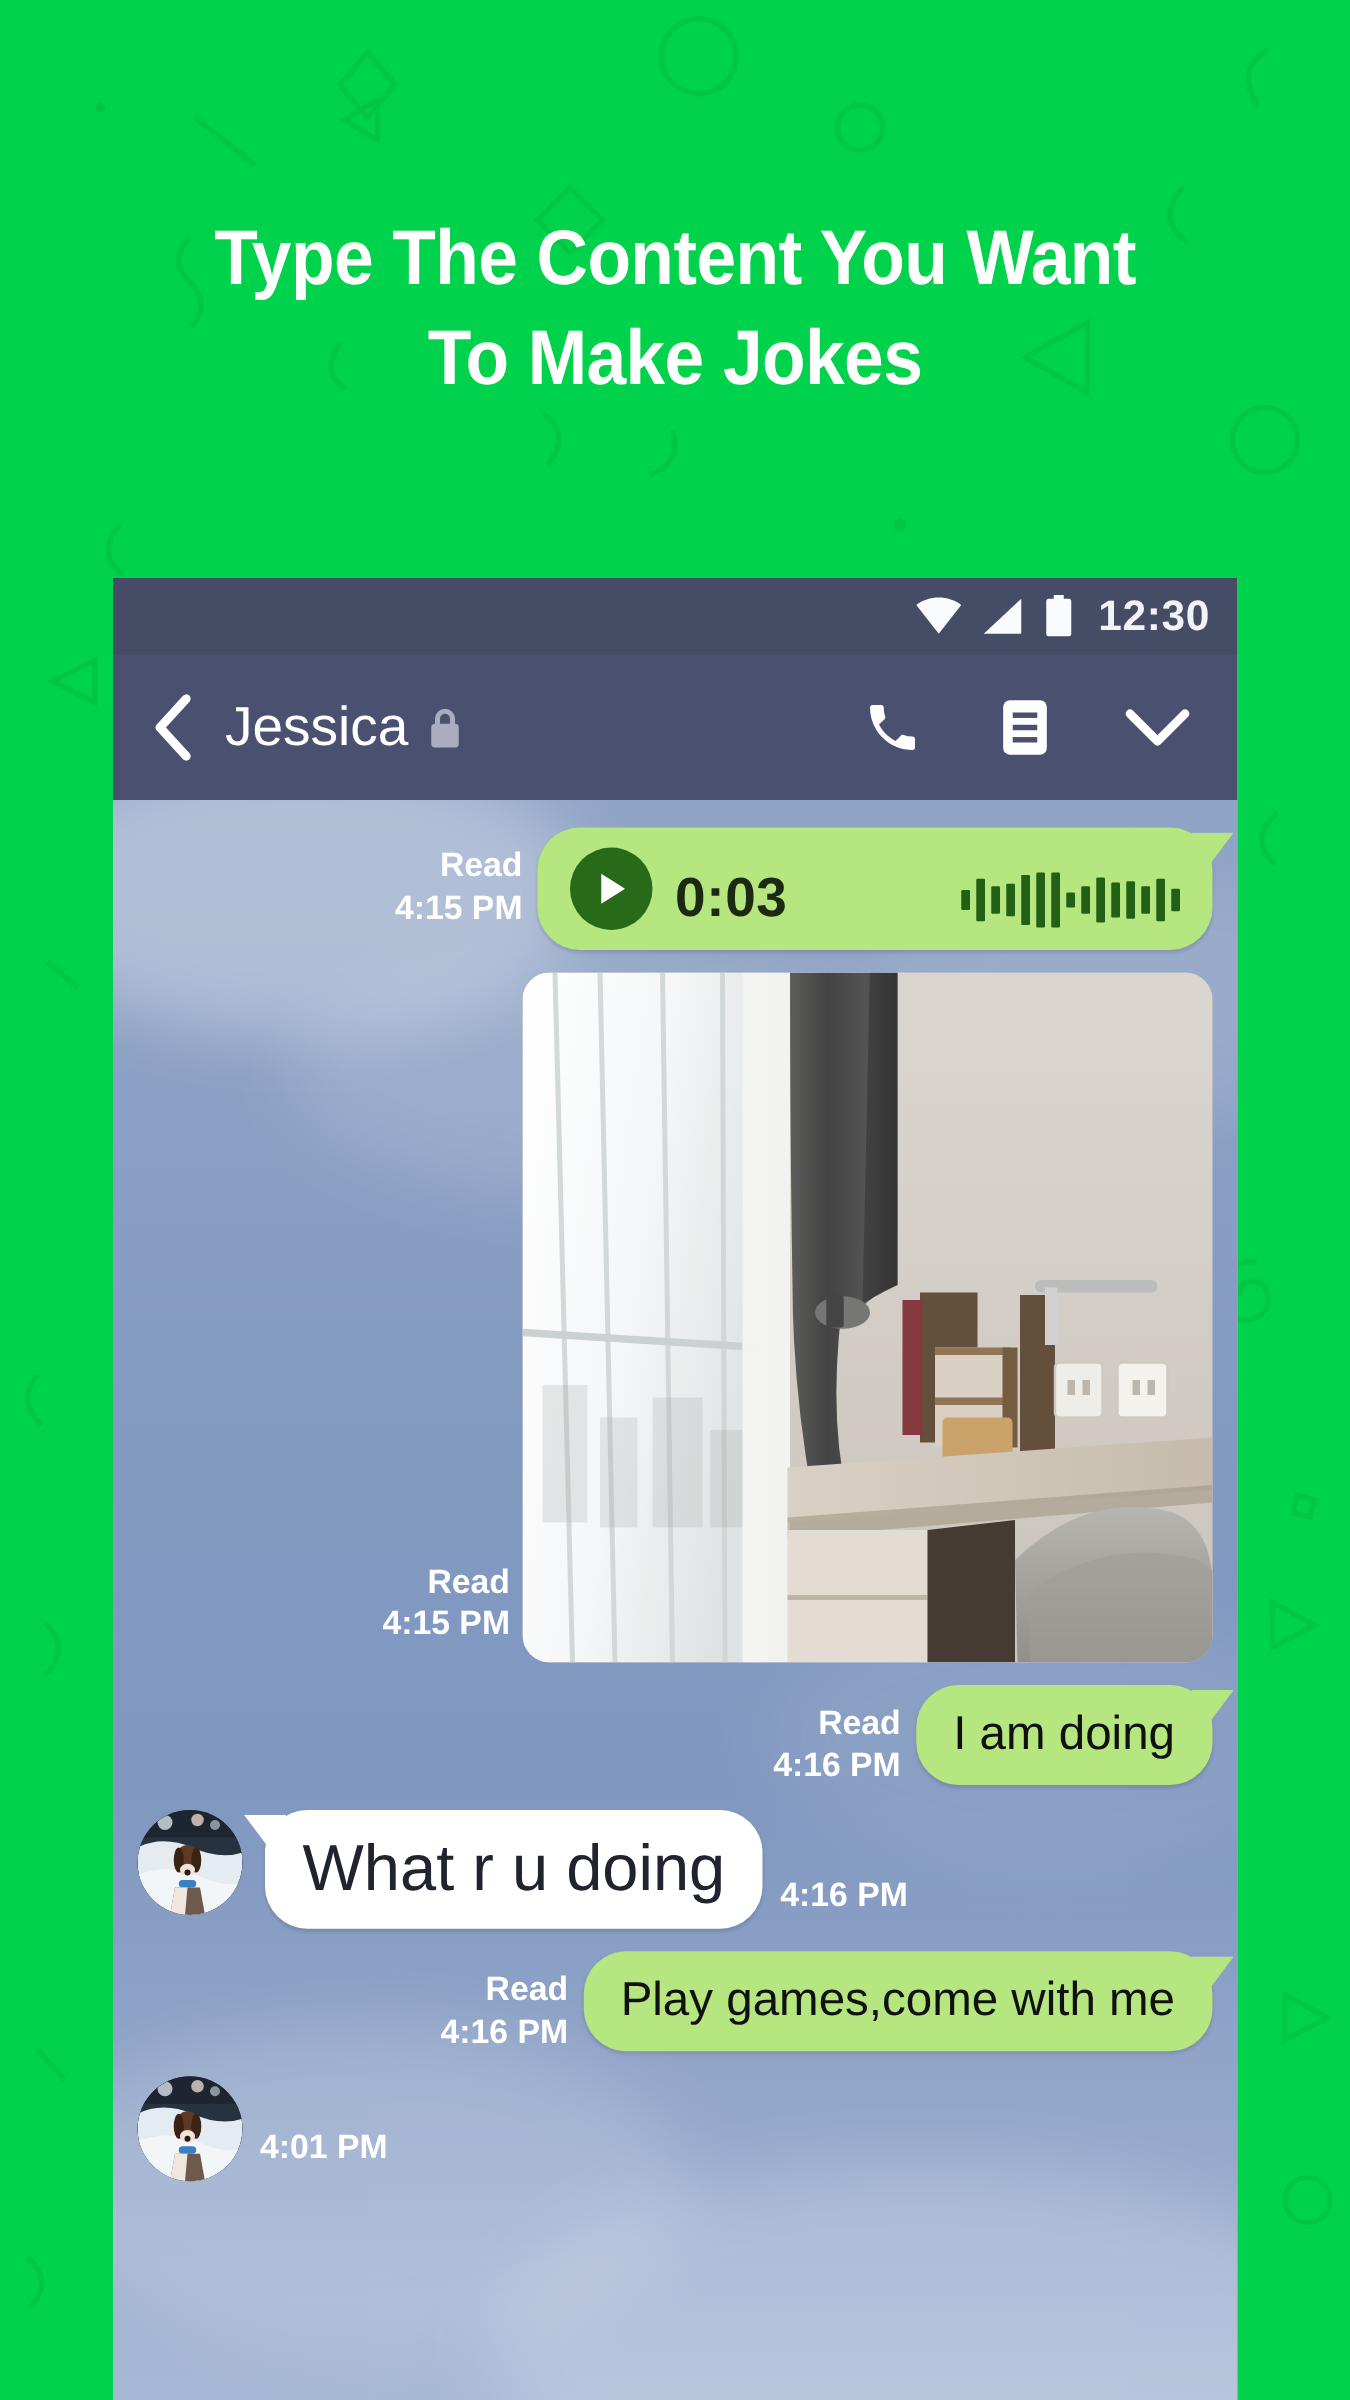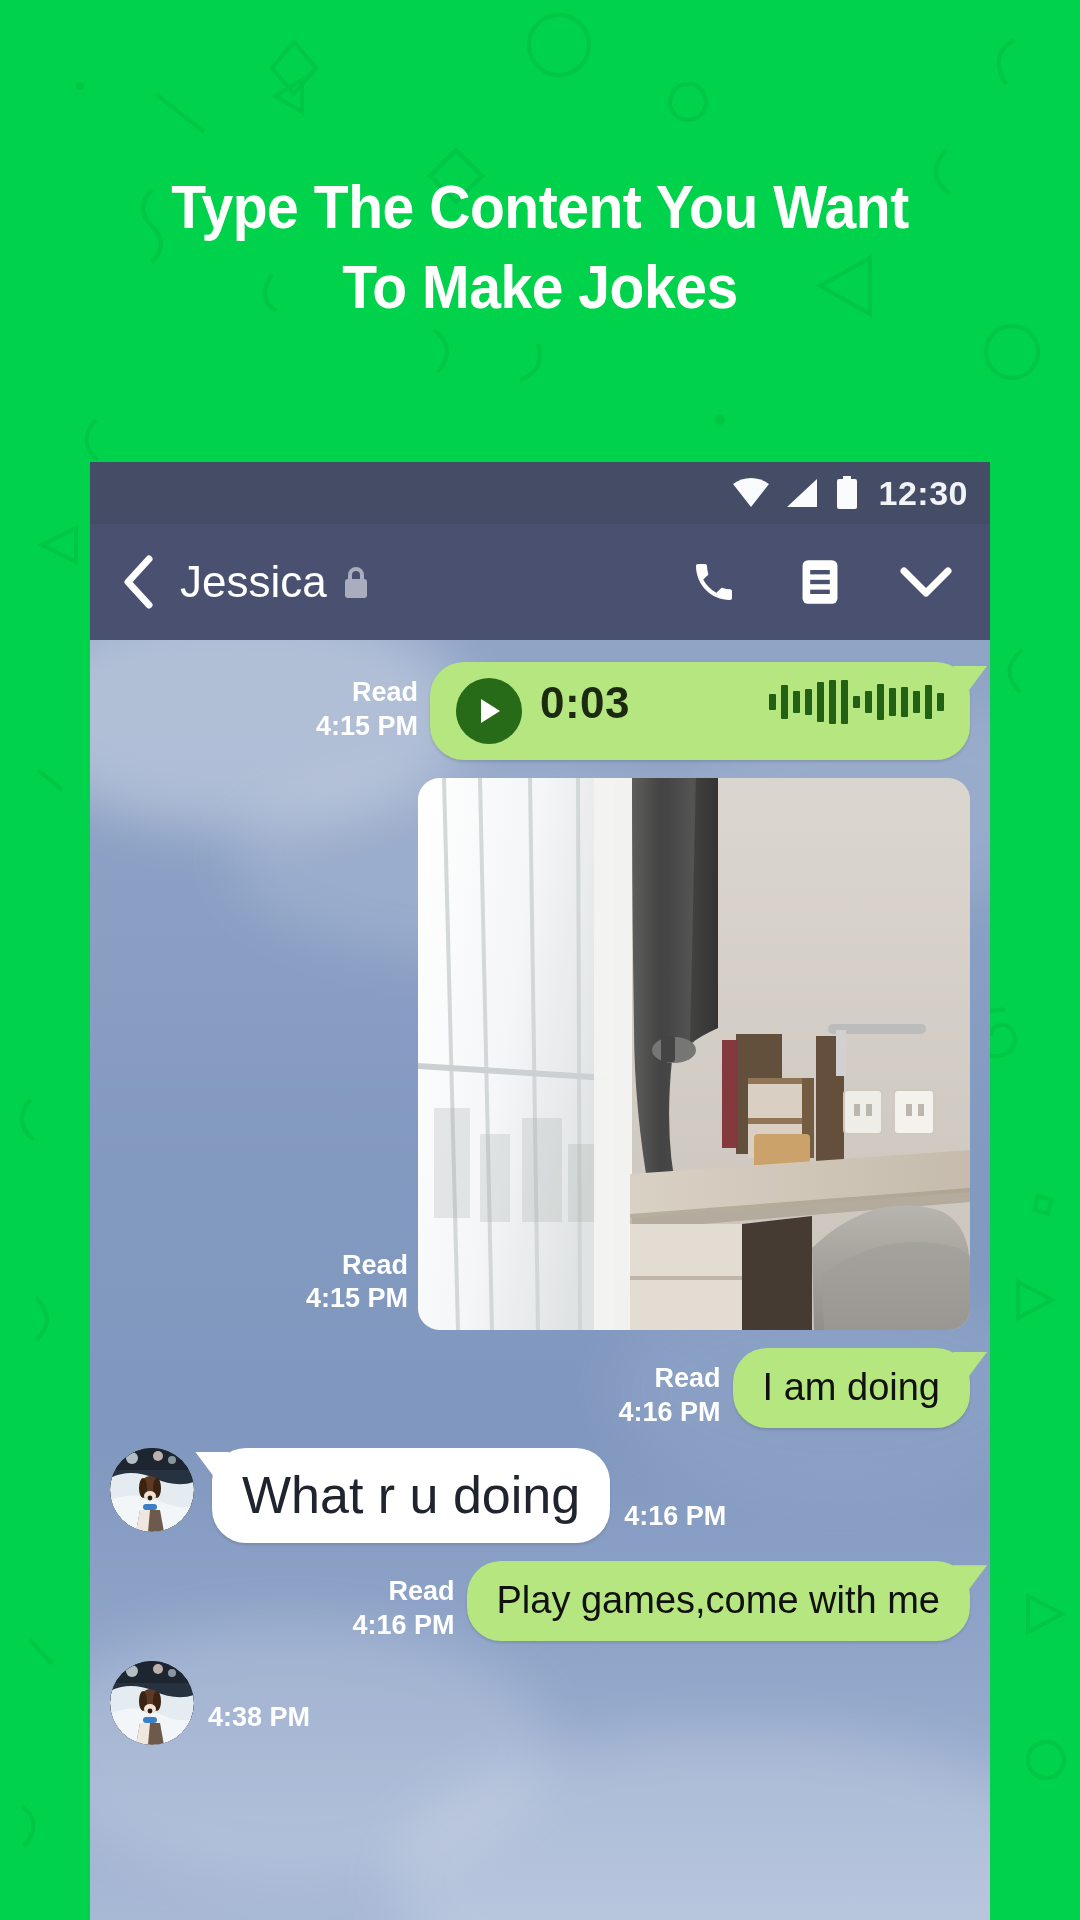--- a/index.html
+++ b/index.html
@@ -211,21 +211,21 @@
   }
 
   
   .voice-bubble {
     position: relative;
     background: #b5e67f;
     border-radius: 34px;
     padding: 16px 26px;
     width: 540px;
     display: flex;
-    align-items: flex-start;
+    align-items: flex-end;
     box-shadow: 0 2px 3px rgba(0,0,0,0.12);
   }
   .voice-bubble::after {
     content: "";
     position: absolute;
     right: -17px; top: 4px;
     width: 34px; height: 30px;
     background: #b5e67f;
     clip-path: polygon(0% 0%, 100% 0%, 34% 100%, 10% 46%);
   }
@@ -577,18 +577,18 @@
               <ellipse cx="33" cy="40" rx="4" ry="10" fill="#3a2313"></ellipse>
               <ellipse cx="47" cy="40" rx="4" ry="10" fill="#3a2313"></ellipse>
               <ellipse cx="40" cy="48" rx="6" ry="5" fill="#f0e2d6"></ellipse>
               <circle cx="40" cy="50" r="2.4" fill="#2b1a10"></circle>
               <rect x="33" y="56" width="14" height="6" rx="3" fill="#3b7fc4"></rect>
               <path d="M30 62 L50 62 L54 84 L26 84 Z" fill="#6d5a4c"></path>
               <path d="M30 62 L40 62 L38 84 L26 84 Z" fill="#efe7dd"></path>
             </g>
           </svg>
         </div>
-        <div class="meta side">4:38 PM</div>
+        <div class="meta side">4:01 PM</div>
       </div>
 
     </div>
   </div>
 </div>
 
 </body></html>

